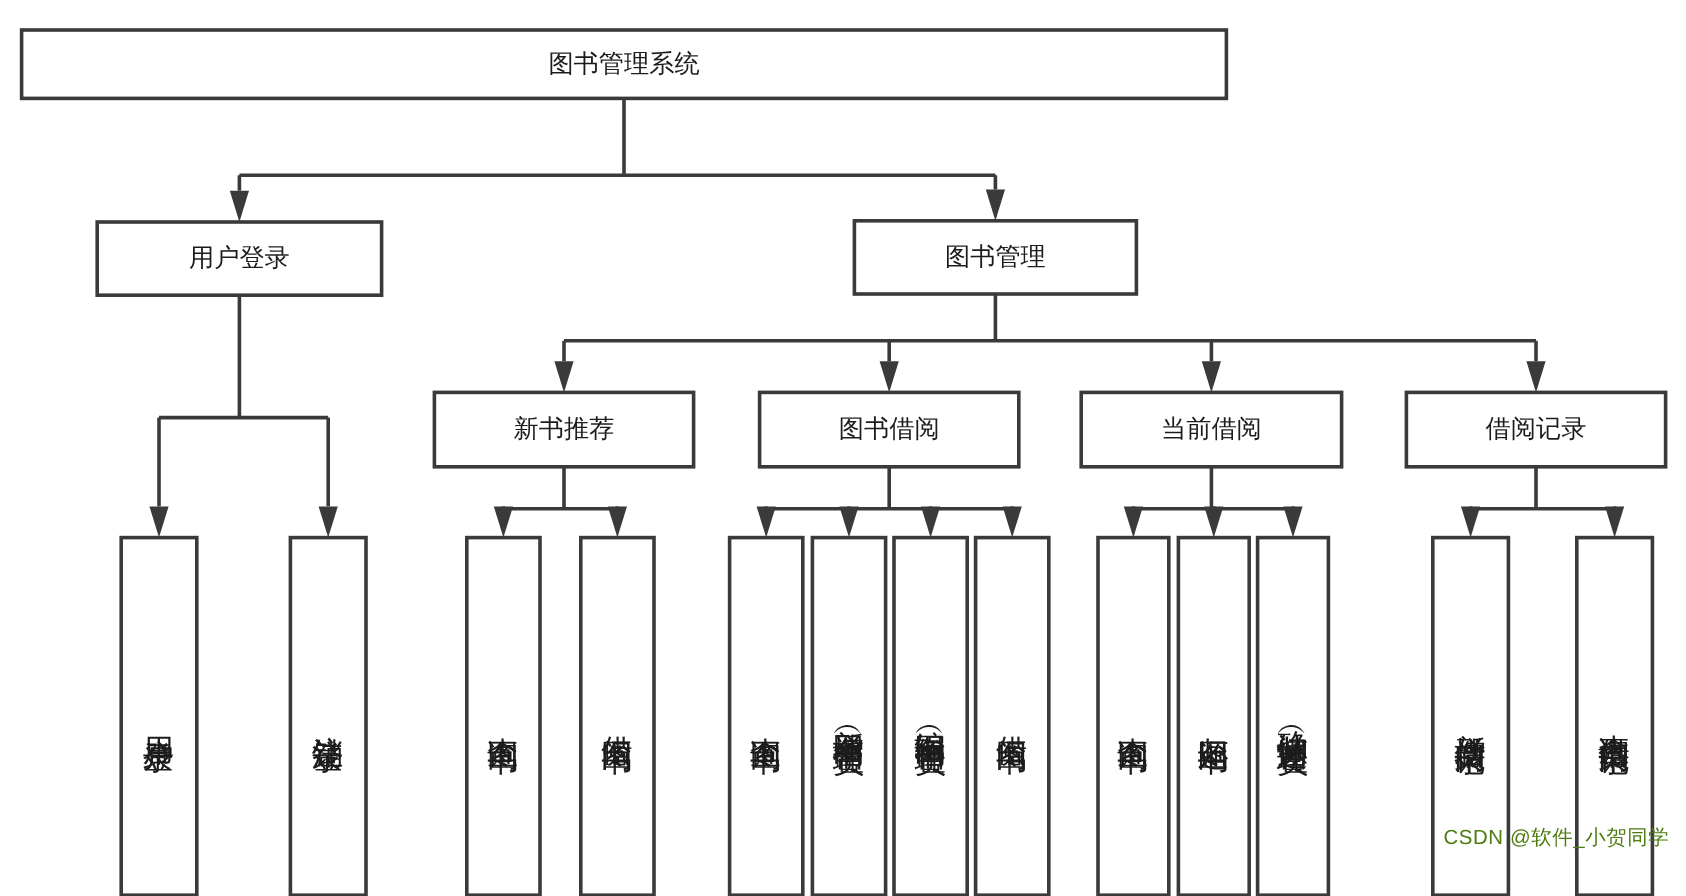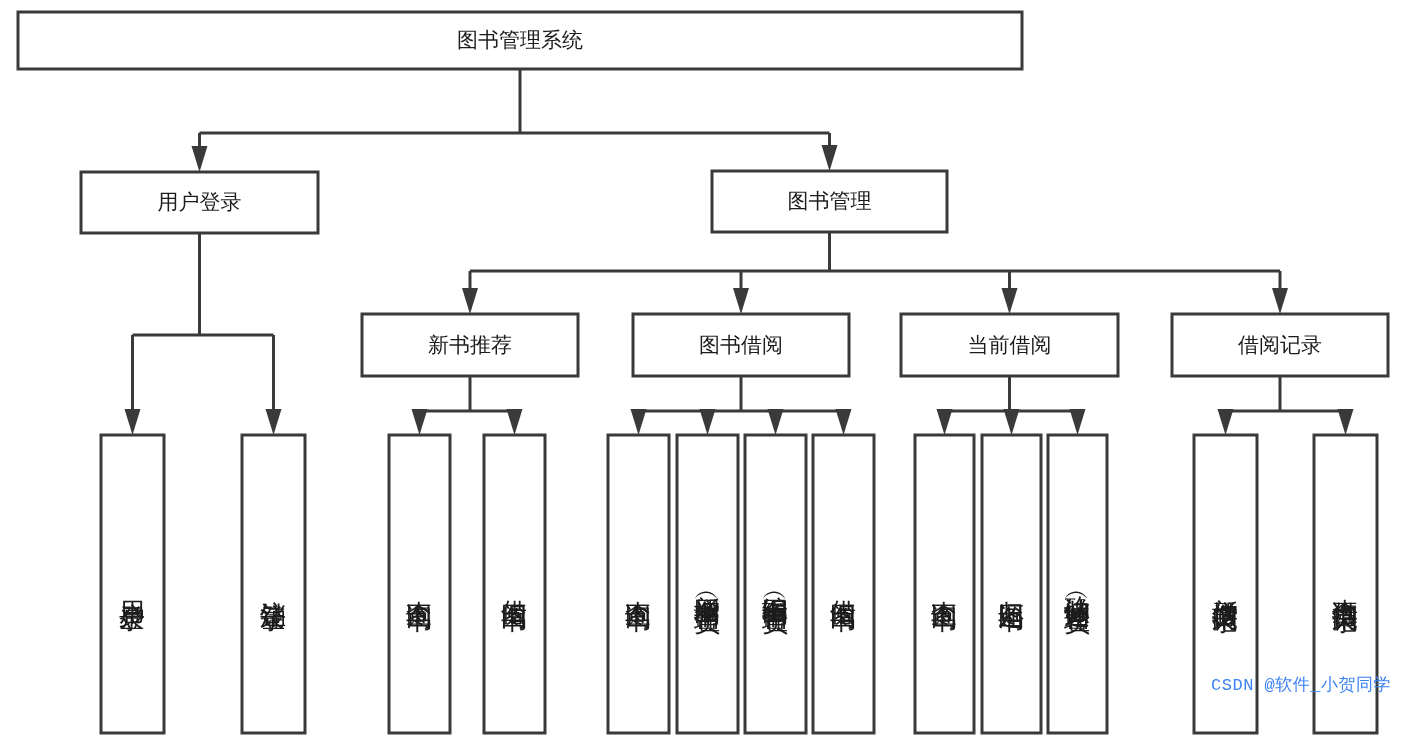--- a/index.html
+++ b/index.html
@@ -12,20 +12,21 @@
     width: 1405px;
     height: 747px;
     font-family: "Liberation Sans", "DejaVu Sans", sans-serif;
     overflow: hidden;
     position: relative;
   }
   #diagram-root {
     position: relative;
     width: 1405px;
     height: 702px;
+    margin-top: 13px;
   }
   svg#tree-svg {
     position: absolute;
     left: 0;
     top: 0;
     width: 1405px;
     height: 747px;
     display: block;
   }
   .node-box {
@@ -64,23 +65,23 @@
     align-items: center;
     justify-content: center;
     text-align: center;
     pointer-events: none;
     user-select: none;
   }
   #watermark {
     position: absolute;
     right: 14px;
     bottom: 6px;
-    font-family: Liberation Mono, monospace;
+    font-family: Liberation Sans, sans-serif;
     font-size: 17px;
-    color: #3b82f6;
+    color: #4d7c0f;
     letter-spacing: 0.5px;
     white-space: nowrap;
   }
 </style>
 </head>
 <body>
 
 <div id="diagram-root">
 
   <svg id="tree-svg" viewBox="0 0 1405 747">

